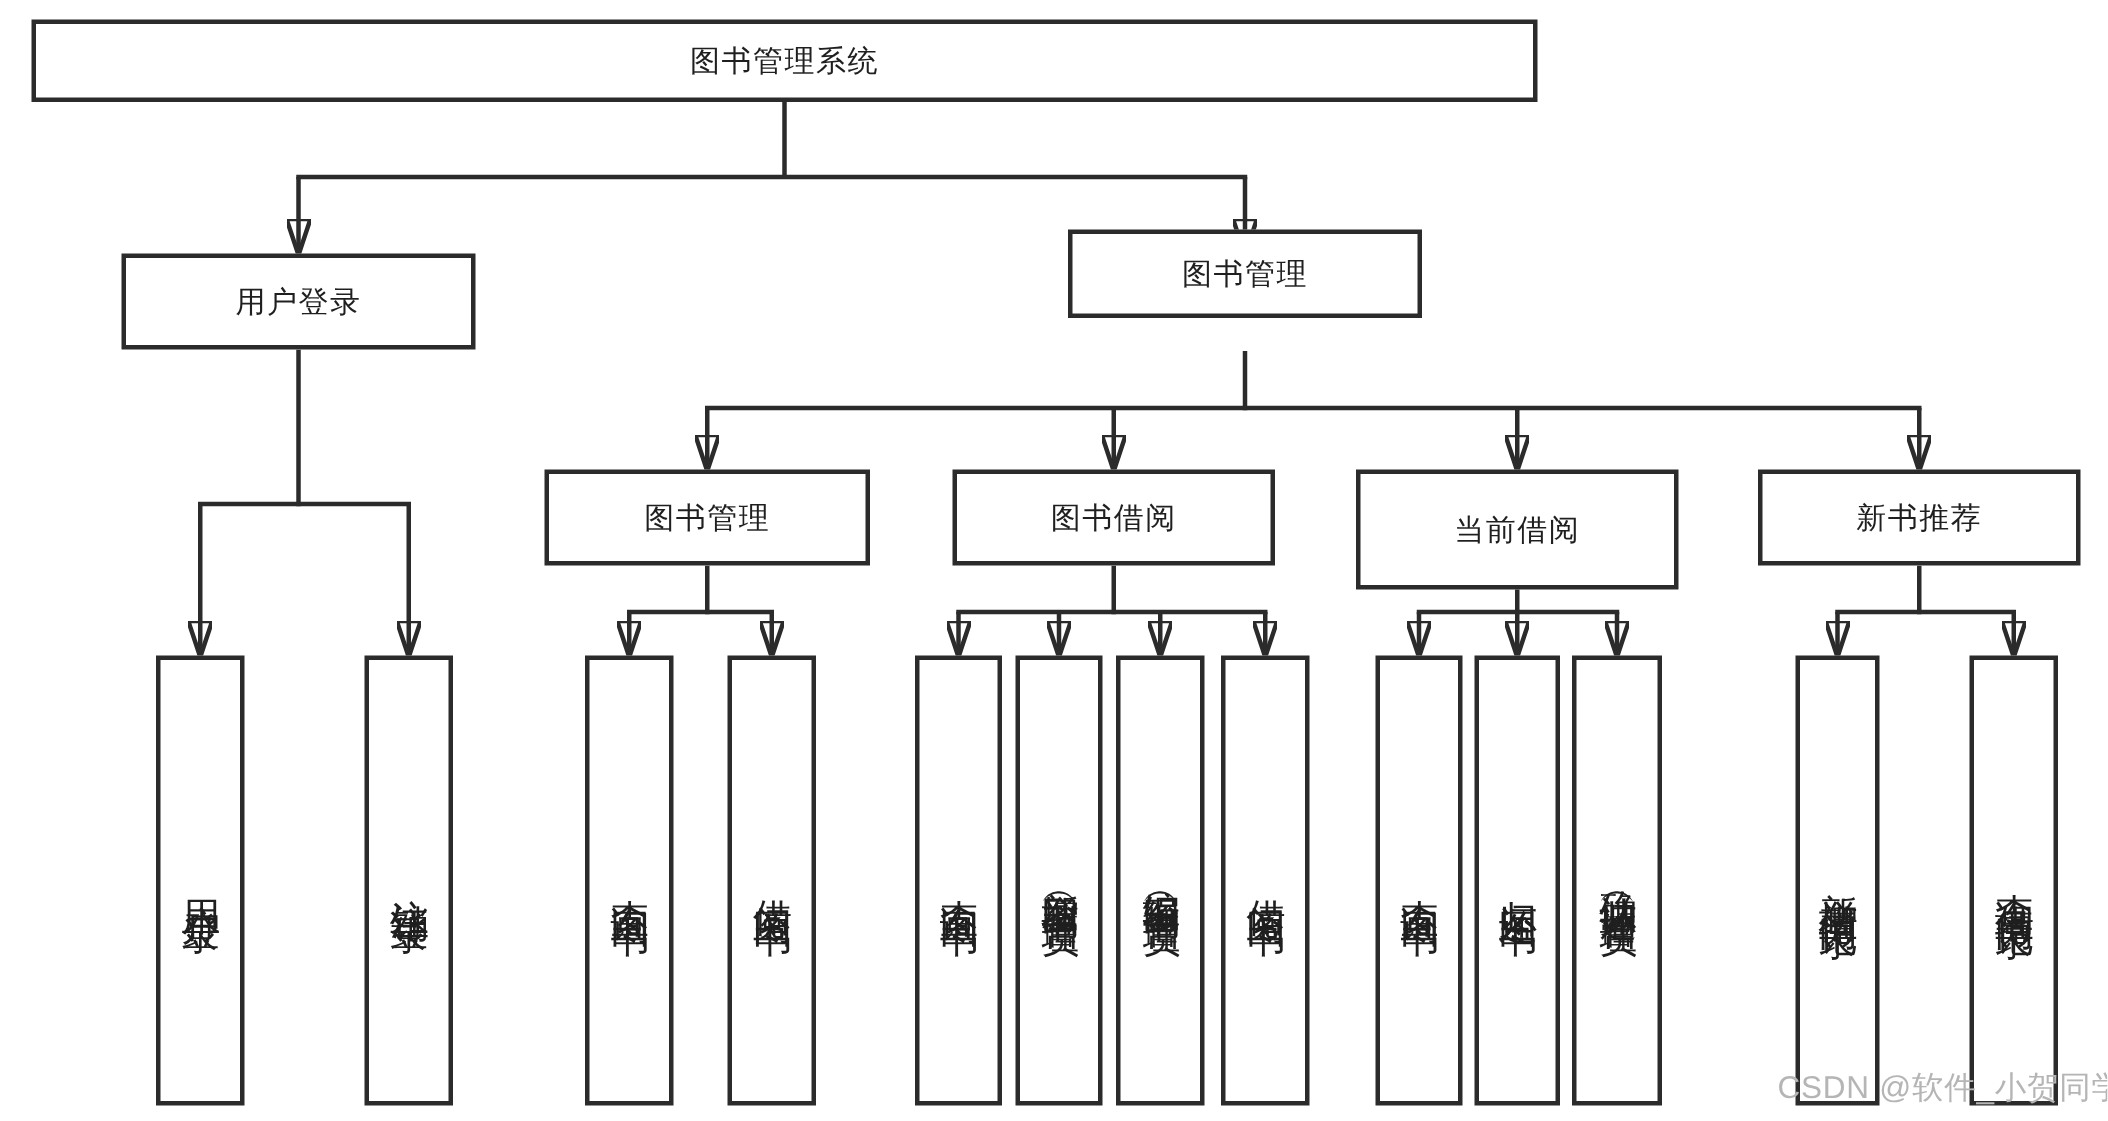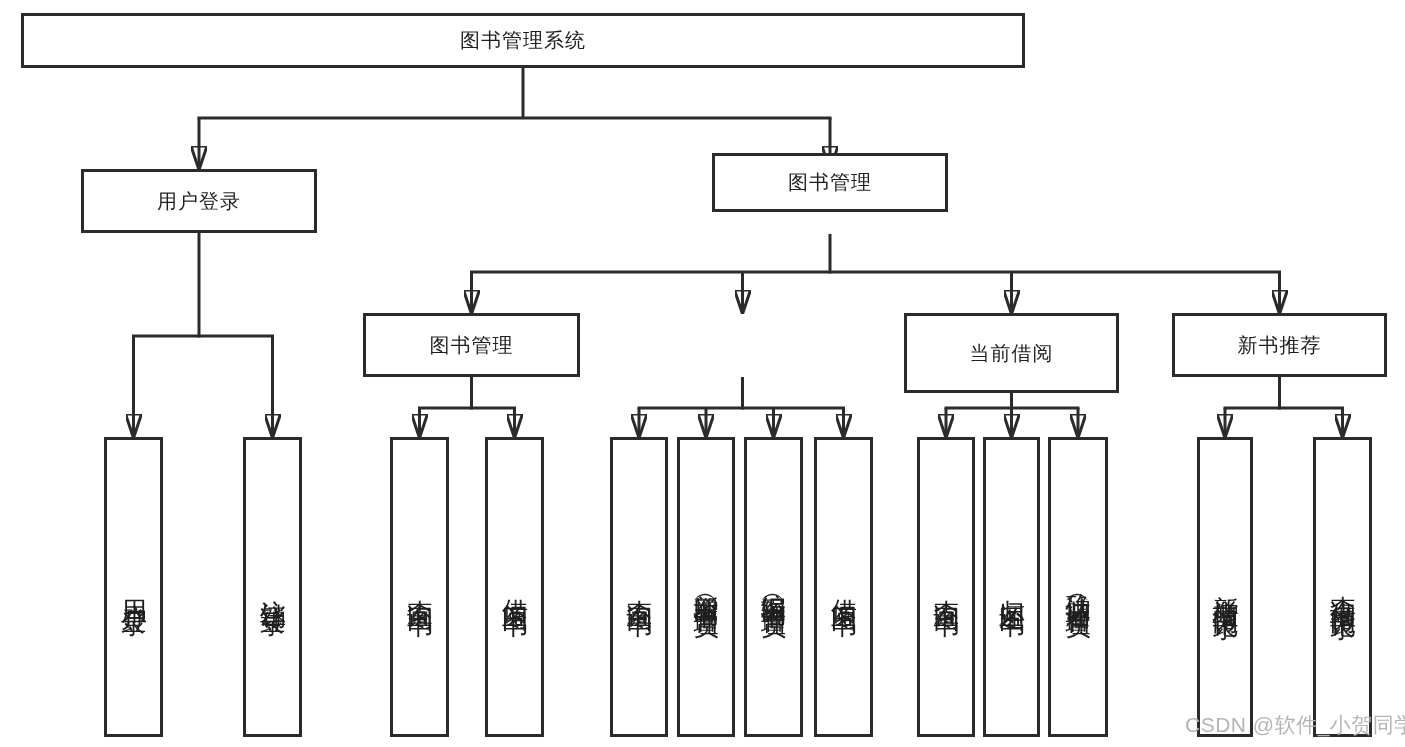--- a/index.html
+++ b/index.html
@@ -115,20 +115,23 @@
   <div class="box h" style="left:81px;top:169px;width:236px;height:64px">
     <span class="lbl">用户登录</span>
   </div>
   <div class="box h" style="left:712px;top:153px;width:236px;height:59px">
     <span class="lbl">图书管理</span>
   </div>
 
   <div class="box h" style="left:363px;top:313px;width:217px;height:64px">
     <span class="lbl">图书管理</span>
   </div>
+  <div class="box h" style="left:635px;top:313px;width:215px;height:64px">
+    <span class="lbl">图书借阅</span>
+  </div>
   <div class="box h" style="left:904px;top:313px;width:215px;height:80px">
     <span class="lbl">当前借阅</span>
   </div>
   <div class="box h" style="left:1172px;top:313px;width:215px;height:64px">
     <span class="lbl">新书推荐</span>
   </div>
 
   <div class="box v" style="left:104px;top:437px;width:59px">
     <span class="vlbl">用户登录</span>
   </div>

